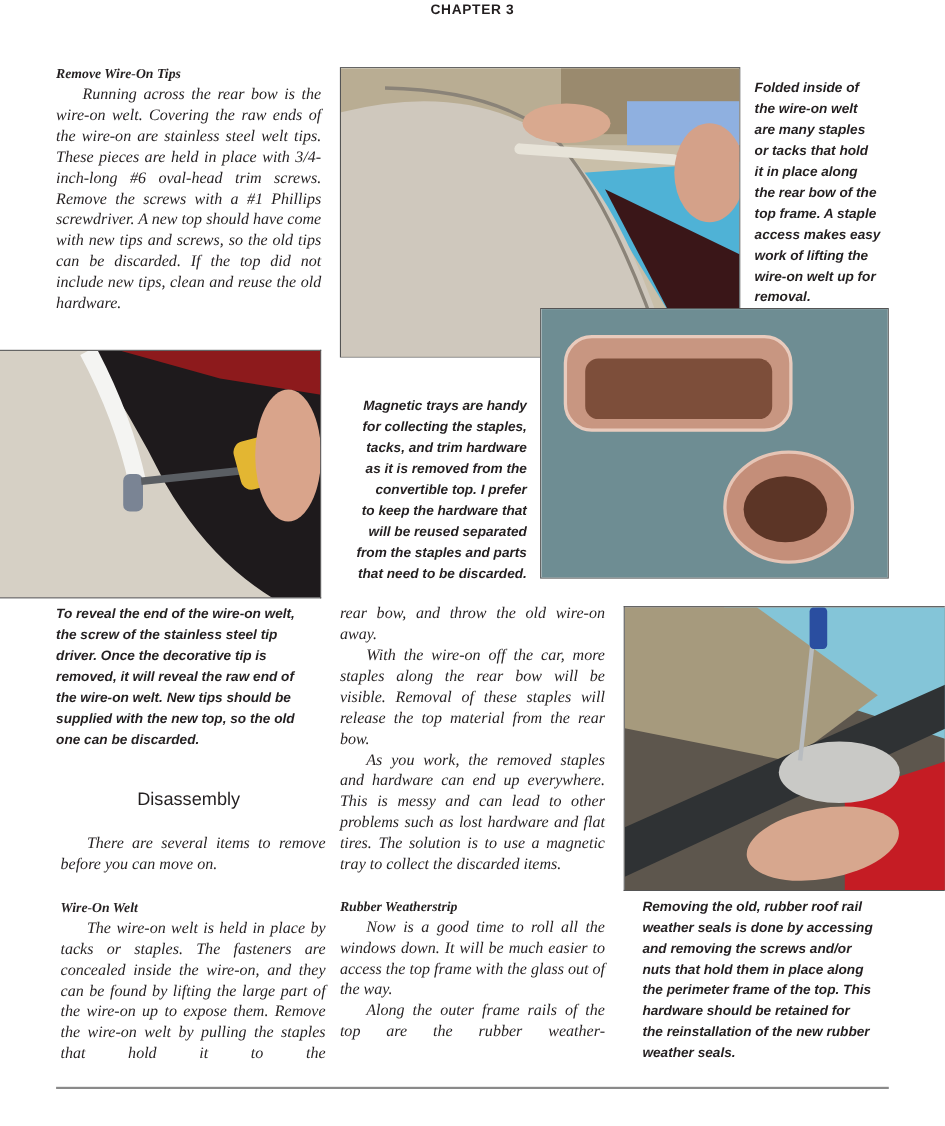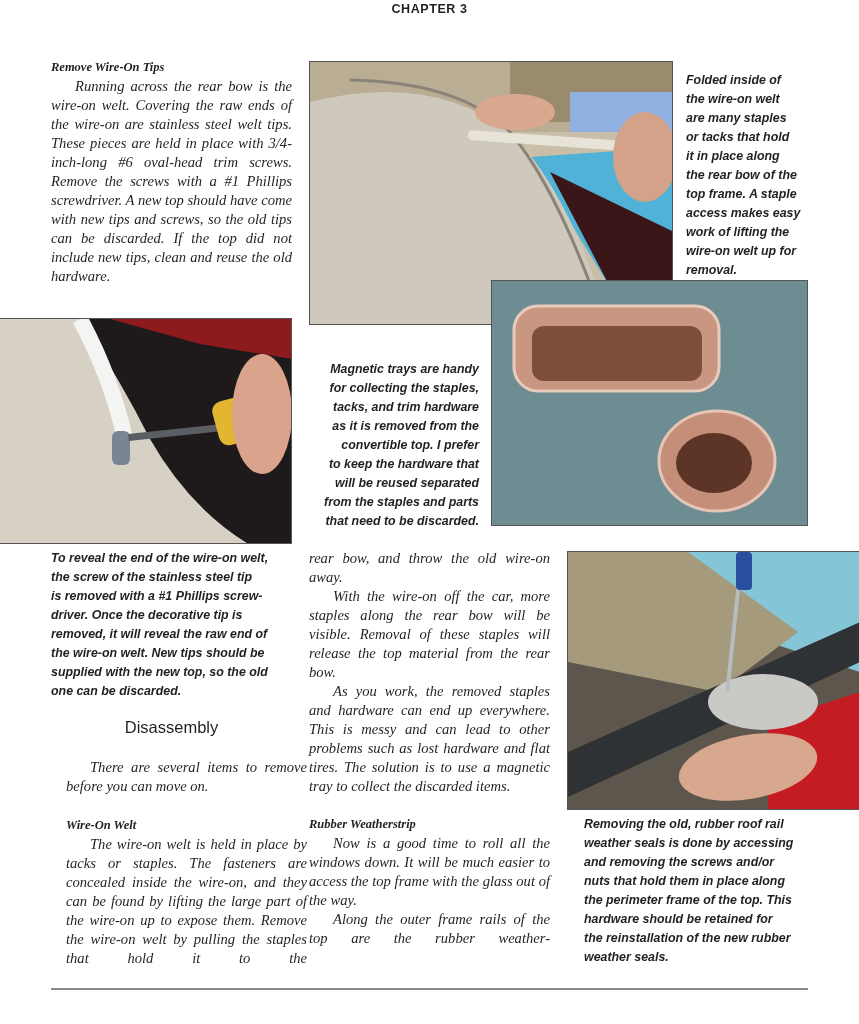--- a/index.html
+++ b/index.html
@@ -88,31 +88,30 @@
     <rect x="22" y="25" width="205" height="85" rx="24" fill="#c89681" stroke="#e9cbbd" stroke-width="3"></rect>
     <rect x="40" y="45" width="170" height="55" rx="12" fill="#7d4e3a"></rect>
     <ellipse cx="225" cy="180" rx="58" ry="50" fill="#c48e79" stroke="#e6c5b6" stroke-width="3"></ellipse>
     <ellipse cx="222" cy="182" rx="38" ry="30" fill="#5c3526"></ellipse>
   </svg>
 </div>
 
 <div class="abs caption" style="top:549px; left:51px; width:245px;">
   <div>To reveal the end of the wire-on welt,</div>
   <div>the screw of the stainless steel tip</div>
-  <div>is removed with a #1 Phillips screw-</div>
   <div>driver. Once the decorative tip is</div>
   <div>removed, it will reveal the raw end of</div>
   <div>the wire-on welt. New tips should be</div>
   <div>supplied with the new top, so the old</div>
   <div>one can be discarded.</div>
 </div>
 
 <div class="abs section-head" style="top:718px; left:51px; width:241px;">Disassembly</div>
 
-<div class="abs body-text" style="top:758px; left:66px; width:241px;">
+<div class="abs body-text" style="top:758px; left:55px; width:241px;">
   <p>There are several items to remove before you can move on.</p>
   <div style="height:20px;"></div>
   <div class="subhead">Wire-On Welt</div>
   <p style="text-align-last: justify;">The wire-on welt is held in place by tacks or staples. The fasteners are concealed inside the wire-on, and they can be found by lifting the large part of the wire-on up to expose them. Remove the wire-on welt by pulling the staples that hold it to the</p>
 </div>
 
 <div class="abs body-text" style="top:549px; left:309px; width:241px;">
   <p style="text-indent:0;">rear bow, and throw the old wire-on away.</p>
   <p>With the wire-on off the car, more staples along the rear bow will be visible. Removal of these staples will release the top material from the rear bow.</p>
   <p>As you work, the removed staples and hardware can end up everywhere. This is messy and can lead to other problems such as lost hardware and flat tires. The solution is to use a magnetic tray to collect the discarded items.</p>

